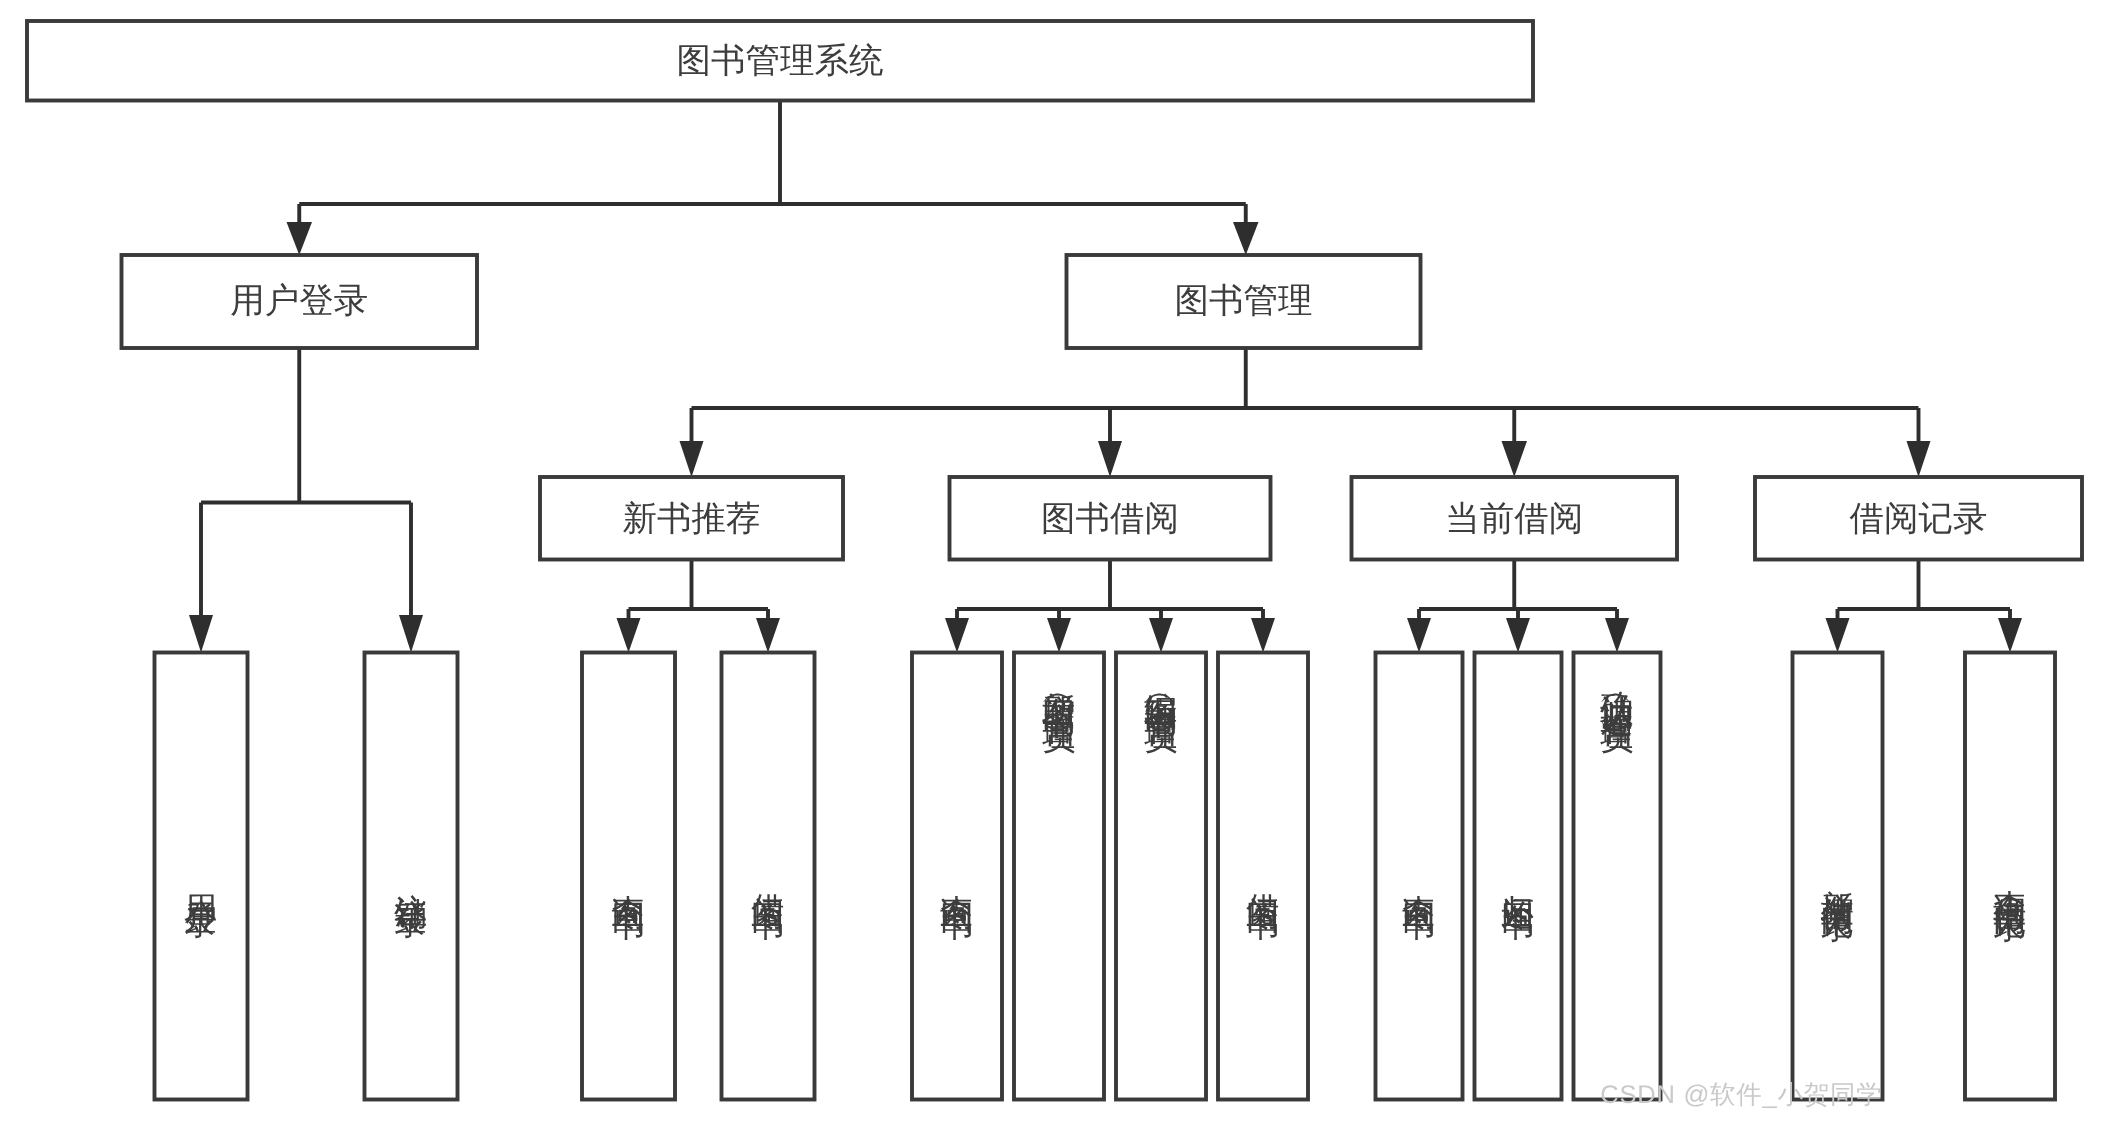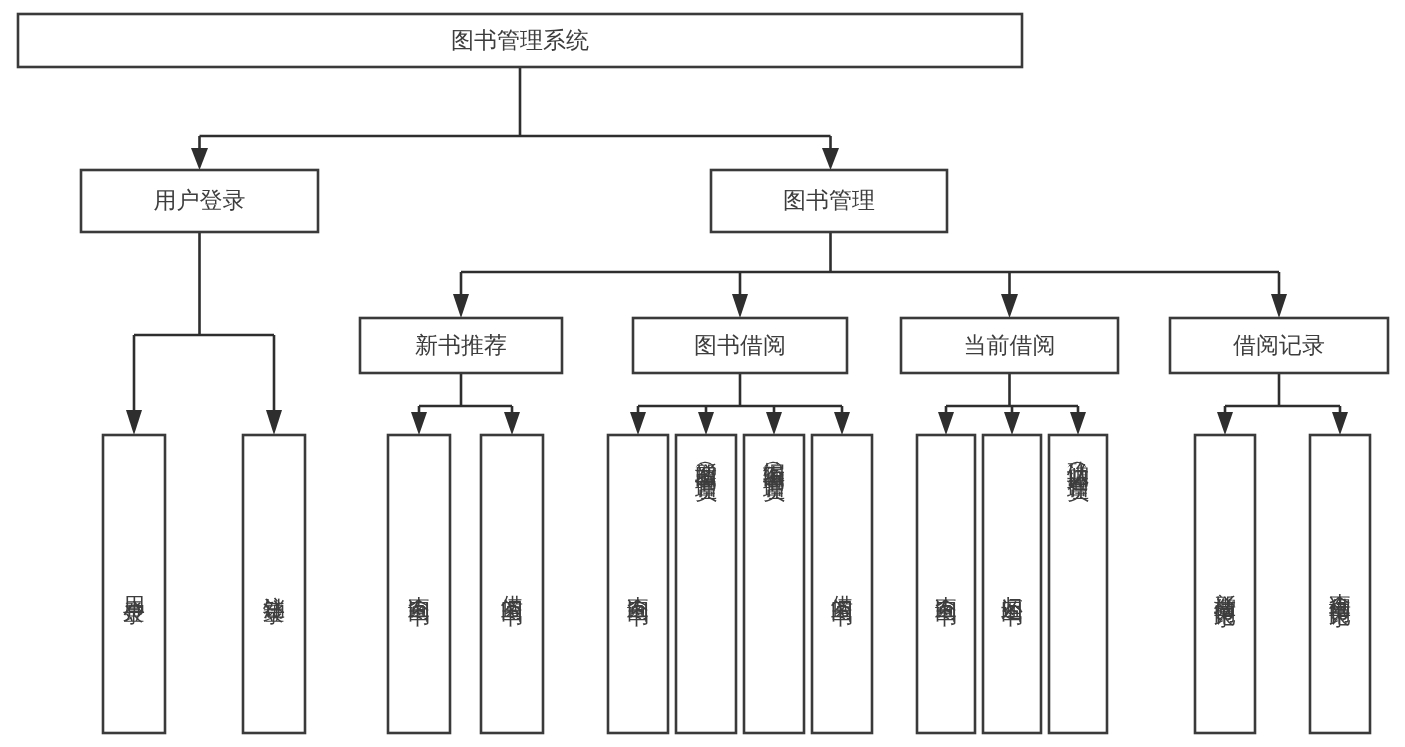--- a/index.html
+++ b/index.html
@@ -241,14 +241,15 @@
   <div class="label-vertical-wrap" style="left:1049px; top:435px; width:58px; height:298px; align-items:flex-start;">
     <span class="label-vertical" style="margin-top:8px;">确认归还（管理员）</span>
   </div>
   <div class="label-vertical-wrap" style="left:1195px; top:435px; width:60px; height:298px;">
     <span class="label-vertical">新增借阅记录</span>
   </div>
   <div class="label-vertical-wrap" style="left:1310px; top:435px; width:60px; height:298px;">
     <span class="label-vertical">查询借阅记录</span>
   </div>
 
+  <div class="watermark">CSDN @软件_小贺同学</div>
 
 </div>
 
 </body></html>

